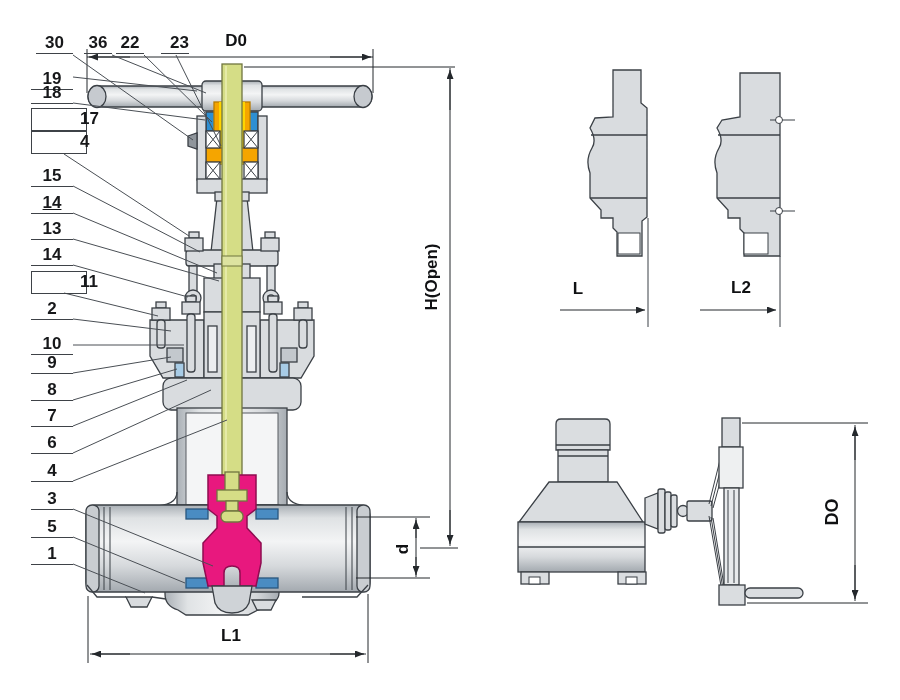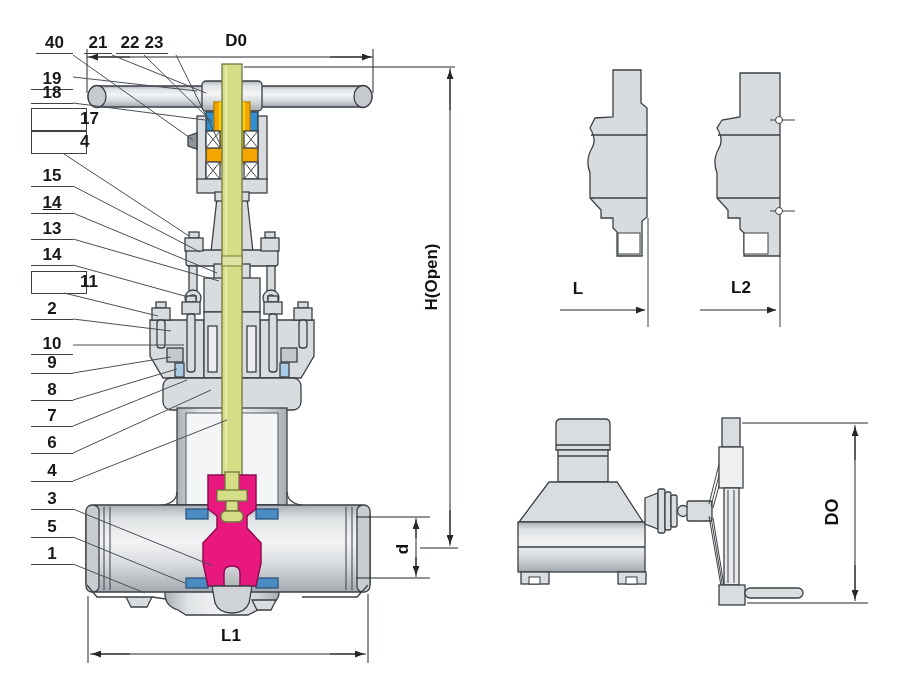--- a/index.html
+++ b/index.html
@@ -291,24 +291,24 @@
     <g stroke="#24282c" stroke-width="1" fill="none">
       <line x1="742" y1="423" x2="868" y2="423"></line>
       <line x1="747" y1="603" x2="868" y2="603"></line>
       <line x1="855" y1="425" x2="855" y2="601"></line>
       <line x1="855" y1="460" x2="855" y2="427" marker-end="url(#ah)"></line>
       <line x1="855" y1="565" x2="855" y2="599" marker-end="url(#ah)"></line>
     </g>
   </g>
 </svg>
 
-<div class="co" style="left:36px;top:33px;width:37px;">40</div>
-<div class="co" style="left:84px;top:33px;width:28px;">21</div>
+<div class="co" style="left:36px;top:33px;width:37px;">30</div>
+<div class="co" style="left:84px;top:33px;width:28px;">36</div>
 <div class="co" style="left:116px;top:33px;width:28px;">22</div>
-<div class="co" style="left:140px;top:33px;width:28px;">23</div>
+<div class="co" style="left:161px;top:33px;width:28px;text-align:right;">23</div>
 
 <div class="co colL" style="top:69px;">19</div>
 <div class="co colL" style="top:83px;">18</div>
 <div class="co boxed" style="left:31px;top:108px;">17</div>
 <div class="co boxed" style="left:31px;top:131px;">4</div>
 <div class="co colL" style="top:166px;">15</div>
 <div class="co colL" style="top:193px;text-decoration:underline;">14</div>
 <div class="co colL" style="top:219px;">13</div>
 <div class="co colL" style="top:245px;">14</div>
 <div class="co boxed" style="left:31px;top:271px;">11</div>

